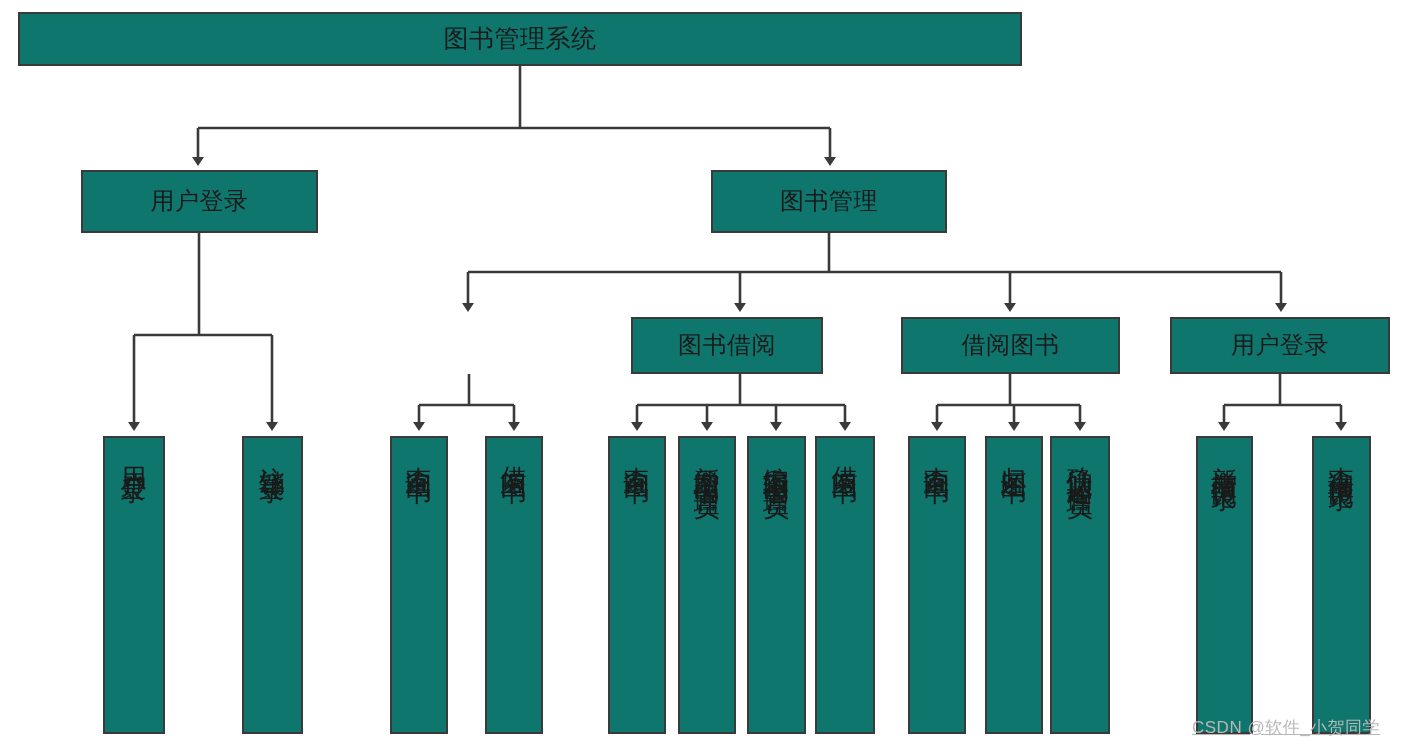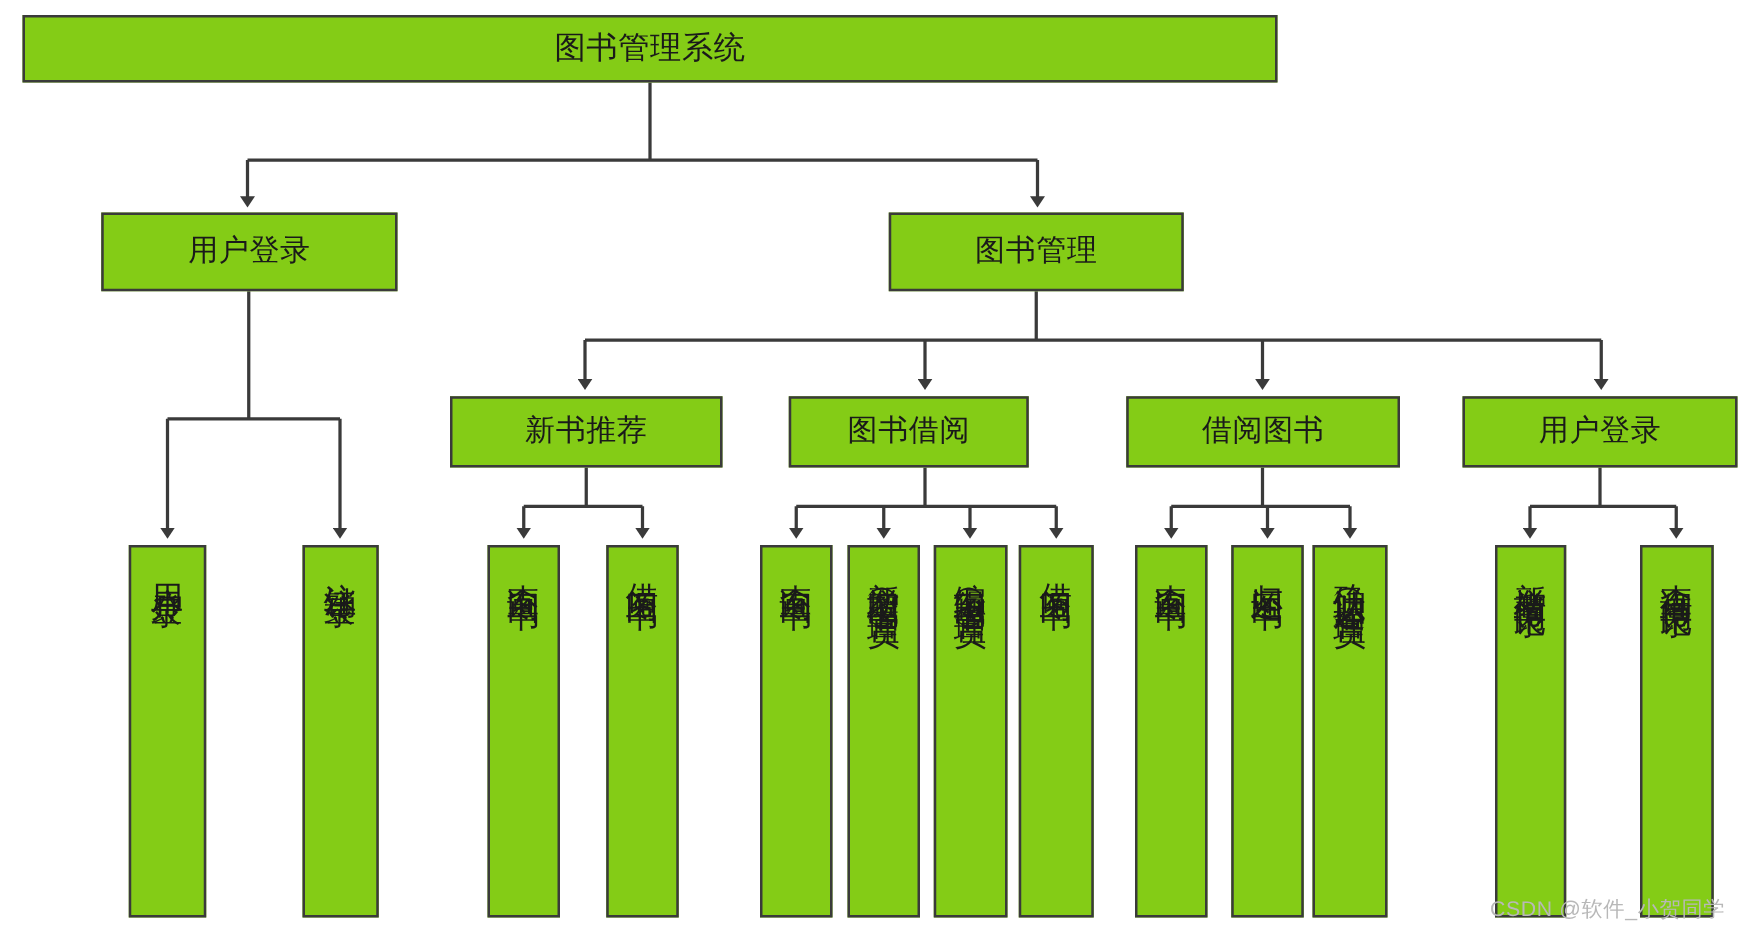--- a/index.html
+++ b/index.html
@@ -22,21 +22,21 @@
     left: 0;
     top: 0;
     width: 1405px;
     height: 747px;
     pointer-events: none;
   }
   .node {
     position: absolute;
     box-sizing: border-box;
     border: 2px solid #3a3a3a;
-    background: #84cc16;
+    background: #0f766e;
     display: flex;
     align-items: center;
     justify-content: center;
     color: #1a1a1a;
   }
   .node-label {
     display: block;
     text-align: center;
     line-height: 1.18;
     white-space: nowrap;
@@ -62,20 +62,21 @@
     line-height: 1.0;
     letter-spacing: 4px;
     white-space: nowrap;
   }
   .watermark {
     position: absolute;
     color: #b8b8b8;
     font-size: 17px;
     white-space: nowrap;
     letter-spacing: 0.5px;
+    text-decoration: underline;
   }
 </style>
 </head>
 <body>
 
 <div id="canvas">
 
   <svg class="wires" viewBox="0 0 1405 747" xmlns="http://www.w3.org/2000/svg">
     <defs>
       <marker id="arrow" markerWidth="10" markerHeight="12" refX="1" refY="6" orient="auto" markerUnits="userSpaceOnUse">
@@ -133,23 +134,20 @@
     <span class="node-label">图书管理系统</span>
   </div>
 
   <div class="node h" style="left:81px; top:170px; width:237px; height:63px;">
     <span class="node-label">用户登录</span>
   </div>
   <div class="node h" style="left:711px; top:170px; width:236px; height:63px;font-family:Liberation Serif, serif;">
     <span class="node-label">图书管理</span>
   </div>
 
-  <div class="node h" style="left:360px; top:317px; width:218px; height:57px;">
-    <span class="node-label">新书推荐</span>
-  </div>
   <div class="node h" style="left:631px; top:317px; width:192px; height:57px;">
     <span class="node-label">图书借阅</span>
   </div>
   <div class="node h" style="left:901px; top:317px; width:219px; height:57px;">
     <span class="node-label">借阅图书</span>
   </div>
   <div class="node h" style="left:1170px; top:317px; width:220px; height:57px;">
     <span class="node-label">用户登录</span>
   </div>
 

